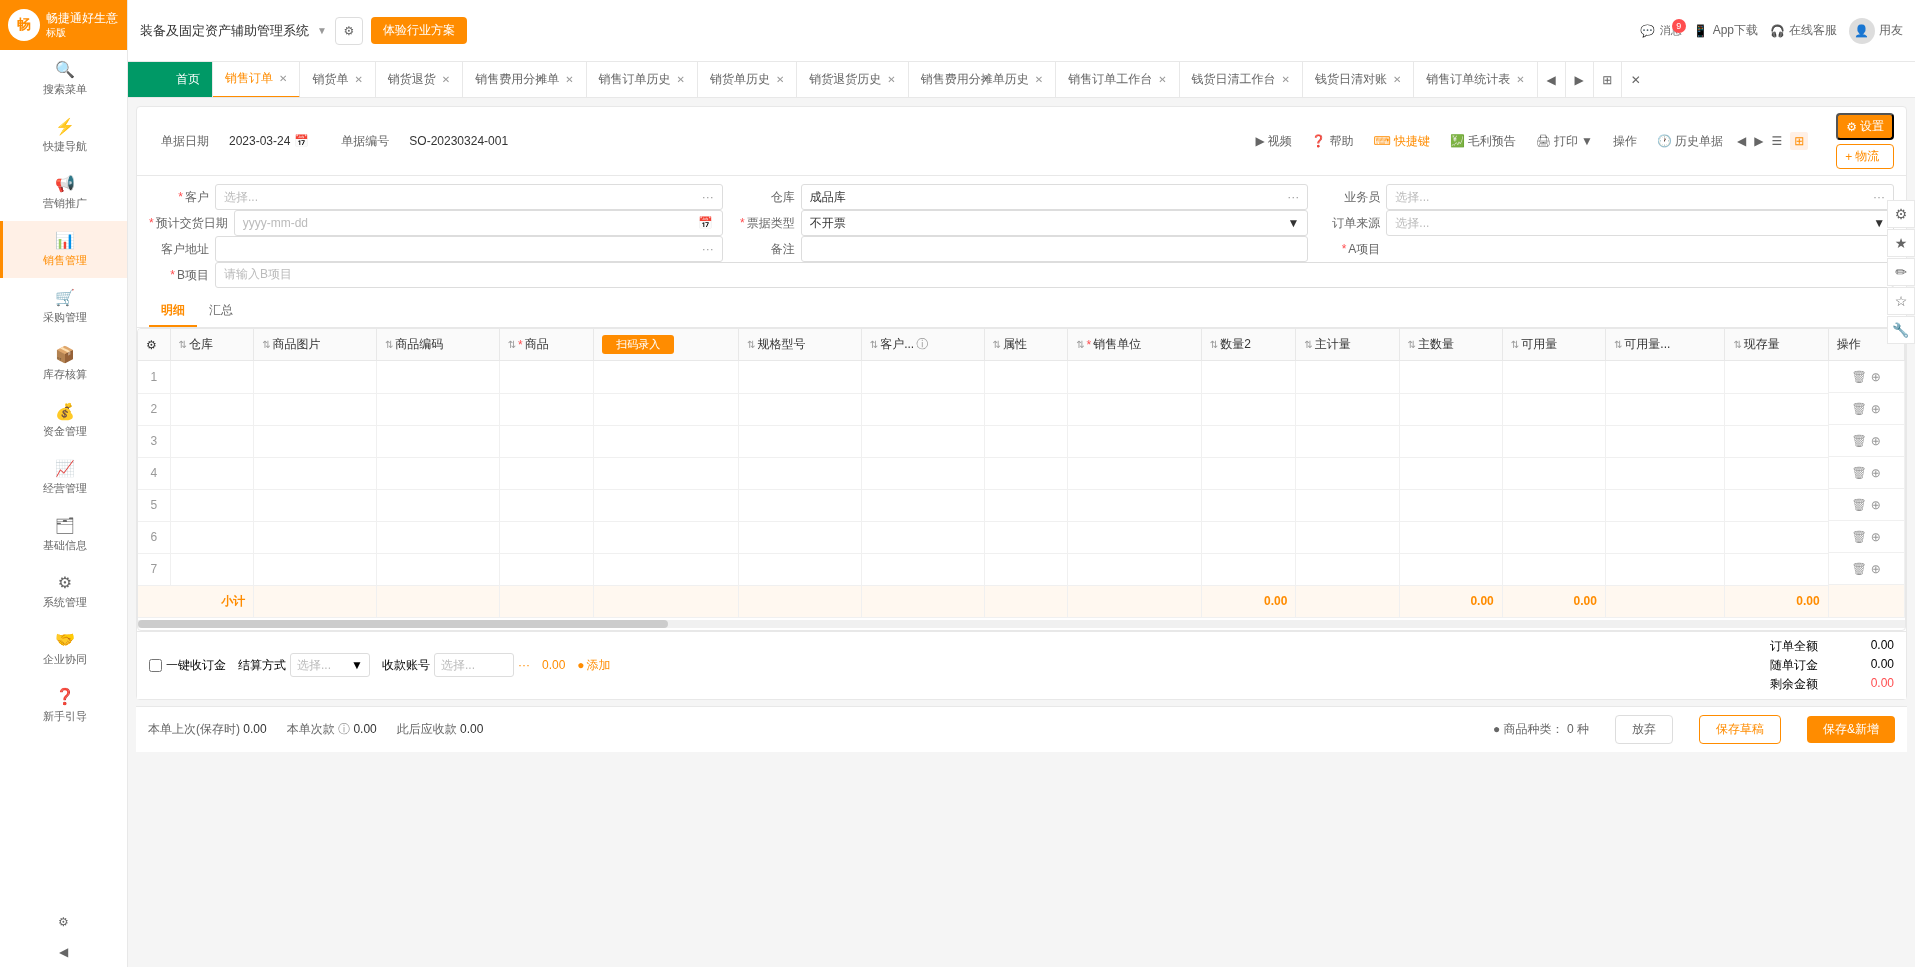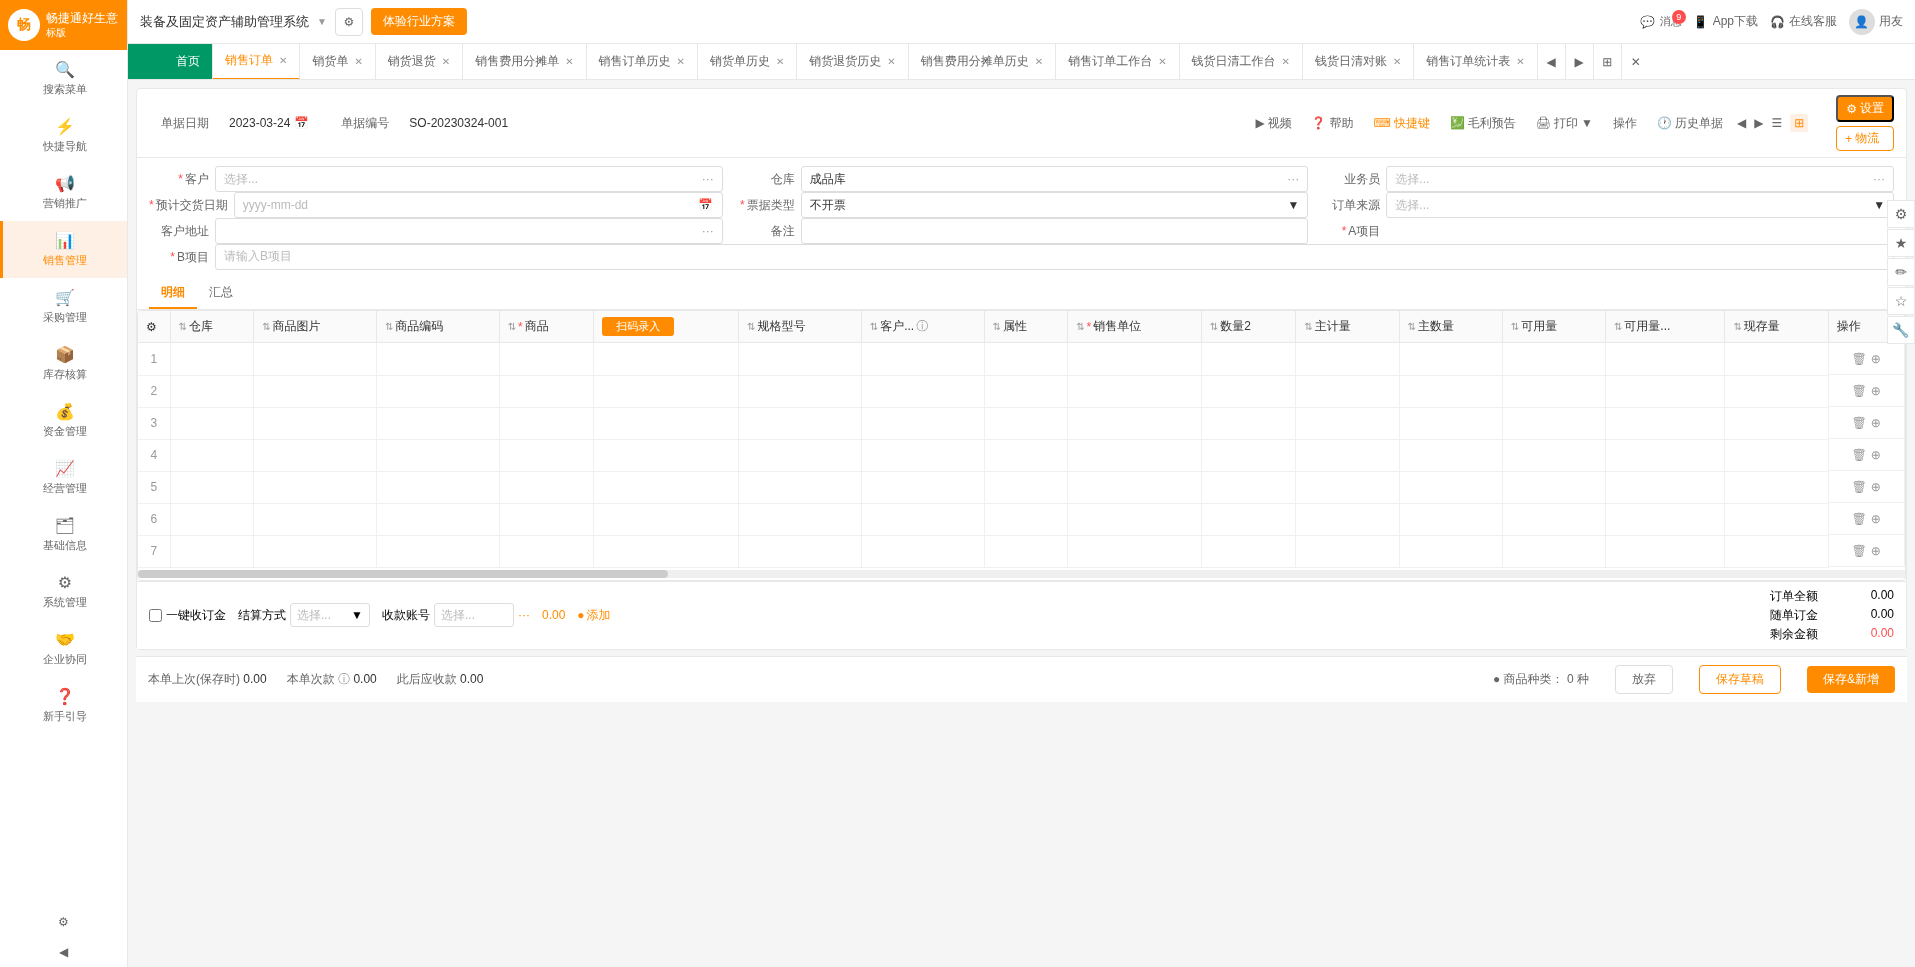--- a/index.html
+++ b/index.html
@@ -14,21 +14,21 @@
     .sidebar-item.active { background: #fff0e6; color: #ff8c00; border-left-color: #ff8c00; }
     .sidebar-item-icon { font-size: 16px; }
     .sidebar-item-label { font-size: 11px; text-align: center; }
     .sidebar-bottom { margin-top: auto; display: flex; flex-direction: column; }
     .sidebar-bottom-item { display: flex; flex-direction: column; align-items: center; padding: 8px 4px; cursor: pointer; color: #666; gap: 3px; }
     
     
     .main { flex: 1; display: flex; flex-direction: column; overflow: hidden; }
     
     
-    .topbar { height: 44px; background: #fff; display: flex; align-items: center; padding: 0 12px; border-bottom: 1px solid #e8e8e8; gap: 8px; }
+    .topbar { height: 62px; background: #fff; display: flex; align-items: center; padding: 0 12px; border-bottom: 1px solid #e8e8e8; gap: 8px; }
     .topbar-title { font-size: 13px; color: #333; }
     .topbar-arrow { color: #999; font-size: 10px; }
     .topbar-settings { width: 28px; height: 28px; border-radius: 4px; border: 1px solid #ddd; display: flex; align-items: center; justify-content: center; cursor: pointer; color: #666; }
     .topbar-btn { background: #ff8c00; color: #fff; border: none; border-radius: 4px; padding: 5px 12px; cursor: pointer; font-size: 12px; }
     .topbar-right { margin-left: auto; display: flex; align-items: center; gap: 12px; color: #666; }
     .topbar-badge { position: relative; display: inline-block; }
     .badge-dot { position: absolute; top: -4px; right: -4px; width: 14px; height: 14px; background: #ff4d4f; border-radius: 50%; color: #fff; font-size: 9px; display: flex; align-items: center; justify-content: center; }
     .topbar-right-item { display: flex; align-items: center; gap: 4px; cursor: pointer; color: #666; font-size: 12px; }
     .avatar { width: 26px; height: 26px; border-radius: 50%; background: #ddd; display: flex; align-items: center; justify-content: center; color: #999; }
     
@@ -661,20 +661,38 @@
                   <td></td>
                   <td></td>
                   <td></td>
                   <td></td>
                 <td style="display:flex; gap:4px; align-items:center; justify-content:center; height:32px;">
                     <span style="cursor:pointer; color:#999;">🗑</span>
                     <span style="cursor:pointer; color:#999;">⊕</span>
                   </td>
               </tr>
 
+              <tr class="subtotal-row">
+                <td colspan="2" class="label" style="color:#ff8c00; text-align:right; font-weight:bold;">小计</td>
+                <td></td>
+                <td></td>
+                <td></td>
+                <td></td>
+                <td></td>
+                <td></td>
+                <td></td>
+                <td></td>
+                <td style="text-align:right; color:#ff8c00;">0.00</td>
+                <td></td>
+                <td style="text-align:right; color:#ff8c00;">0.00</td>
+                <td style="text-align:right; color:#ff8c00;">0.00</td>
+                <td></td>
+                <td style="text-align:right; color:#ff8c00;">0.00</td>
+                <td></td>
+              </tr>
             </tbody>
           </table>
         </div>
 
         <div class="scrollbar-area">
           <div class="scrollbar-thumb"></div>
         </div>
       </div>
 
       <div class="bottom-bar">

